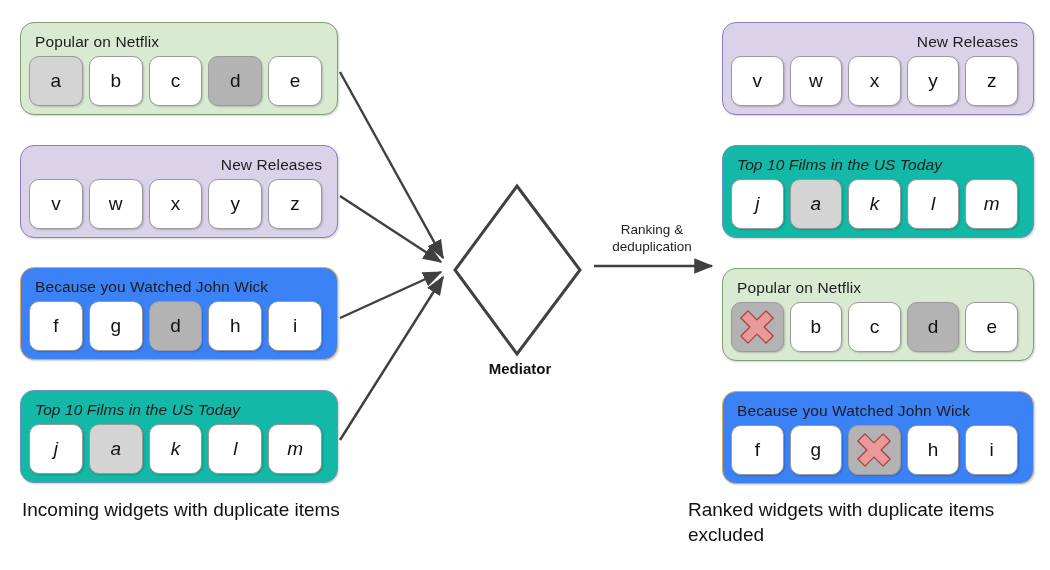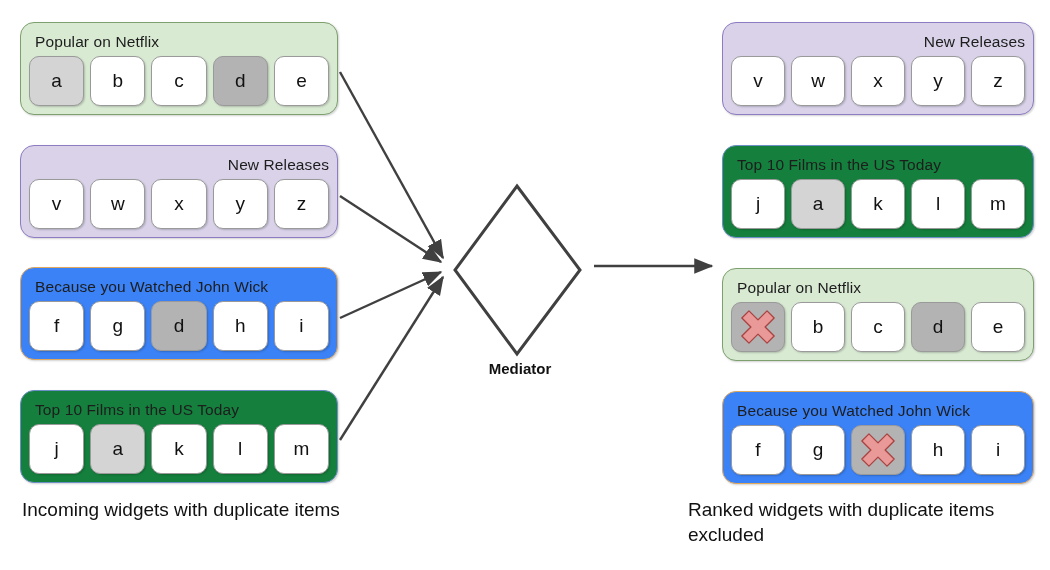--- a/index.html
+++ b/index.html
@@ -21,21 +21,21 @@
     width: 1050px;
     height: 570px;
   }
 
   
   .widget {
     position: absolute;
     box-sizing: border-box;
     border-radius: 14px;
     border: 1px solid rgba(0,0,0,0.22);
-    padding: 7px 8px 8px 8px;
+    padding: 7px 15px 8px 8px;
     box-shadow: 1px 1px 2px rgba(0,0,0,0.18);
   }
   .widget-title {
     font-size: 15.5px;
     line-height: 19px;
     letter-spacing: .1px;
     color: #1d1d1d;
     margin: 2px 0 5px 6px;
     white-space: nowrap;
   }
@@ -66,21 +66,21 @@
     display: none;
     width: 38px;
     height: 38px;
   }
   .tile.excluded .x-mark { display: block; }
 
   
   .pal-green  { background: #d9ead3; border-color: #7ea06f; }
   .pal-purple { background: #d9d2e9; border-color: #8e7cc3; text-align: right; }
   .pal-orange { background: #3b82f6; border-color: #e0a75e; }
-  .pal-blue   { background: #15803d; border-color: #6d8fc7; }
+  .pal-blue   { background: #14b8a6; border-color: #6d8fc7; font-style: italic; }
 
   
   .w-left  { left: 20px;  width: 318px; }
   
   .w-right { left: 722px; width: 312px; }
 
   
   .mediator-label {
     position: absolute;
     left: 420px;
@@ -139,20 +139,21 @@
       <line x1="340" y1="318" x2="441" y2="272" marker-end="url(#arrowhead)"></line>
       <line x1="340" y1="440" x2="443" y2="277" marker-end="url(#arrowhead)"></line>
     </g>
 
     <polygon points="517,186 580,270 517,354 455,270" fill="#ffffff" stroke="#404040" stroke-width="3"></polygon>
 
     <line x1="594" y1="266" x2="712" y2="266" stroke="#404040" stroke-width="2.4" marker-end="url(#arrowhead)"></line>
   </svg>
 
   <div class="mediator-label">Mediator</div>
+  <div class="flow-label">Ranking &amp; deduplication</div>
 
   <div class="widget w-left pal-green" style="top:22px;">
     <div class="widget-title">Popular on Netflix</div>
     <div class="tiles">
       <div class="tile dup-light">
           <span class="tile-label">a</span>
         </div>
       <div class="tile">
           <span class="tile-label">b</span>
         </div>

